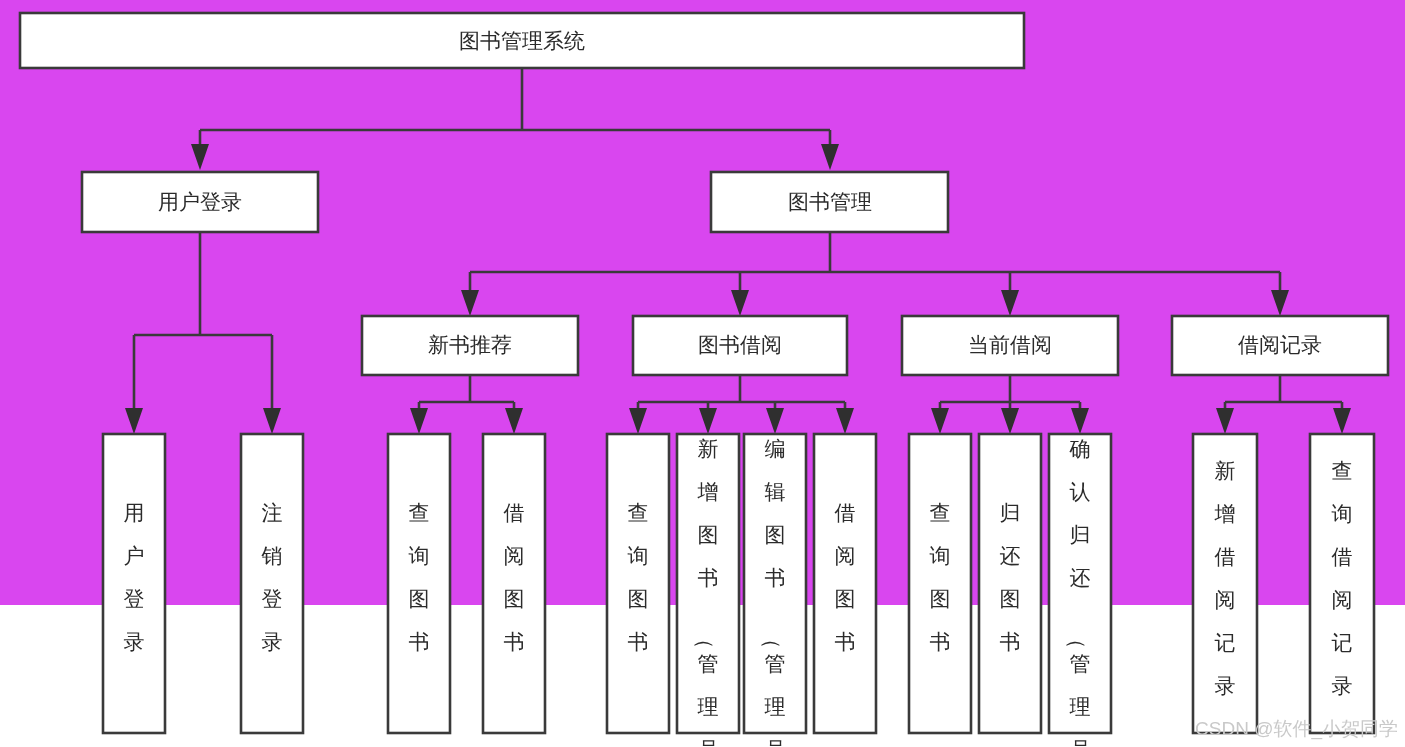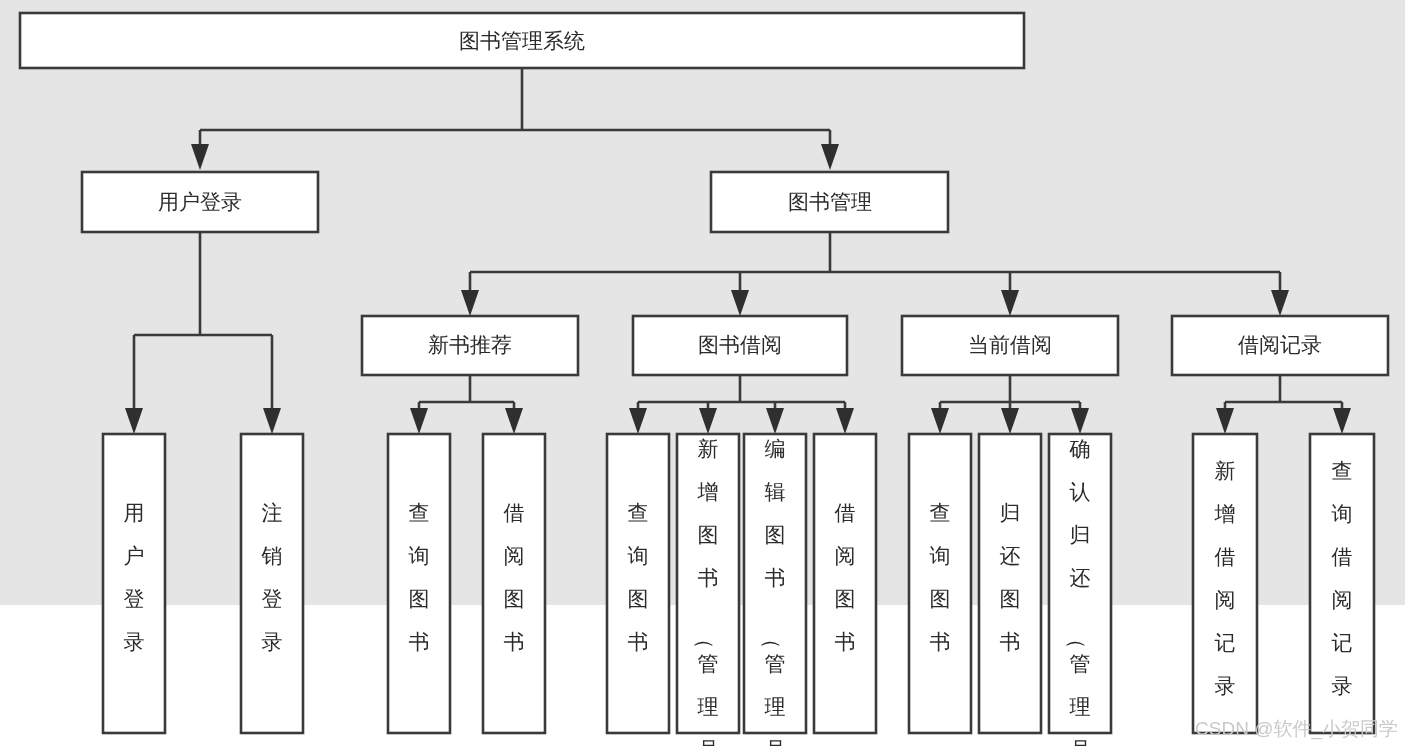--- a/index.html
+++ b/index.html
@@ -10,21 +10,21 @@
   body {
     width: 1405px;
     height: 747px;
     font-family: "Liberation Sans", "DejaVu Sans", sans-serif;
     overflow: hidden;
   }
   #diagram-root {
     position: relative;
     width: 1405px;
     height: 605px;
-    background: #e5e5e5;
+    background: #d946ef;
   }
   svg.flow-svg {
     position: absolute;
     left: 0;
     top: 0;
     width: 1405px;
     height: 747px;
     display: block;
   }
   .node-box {

